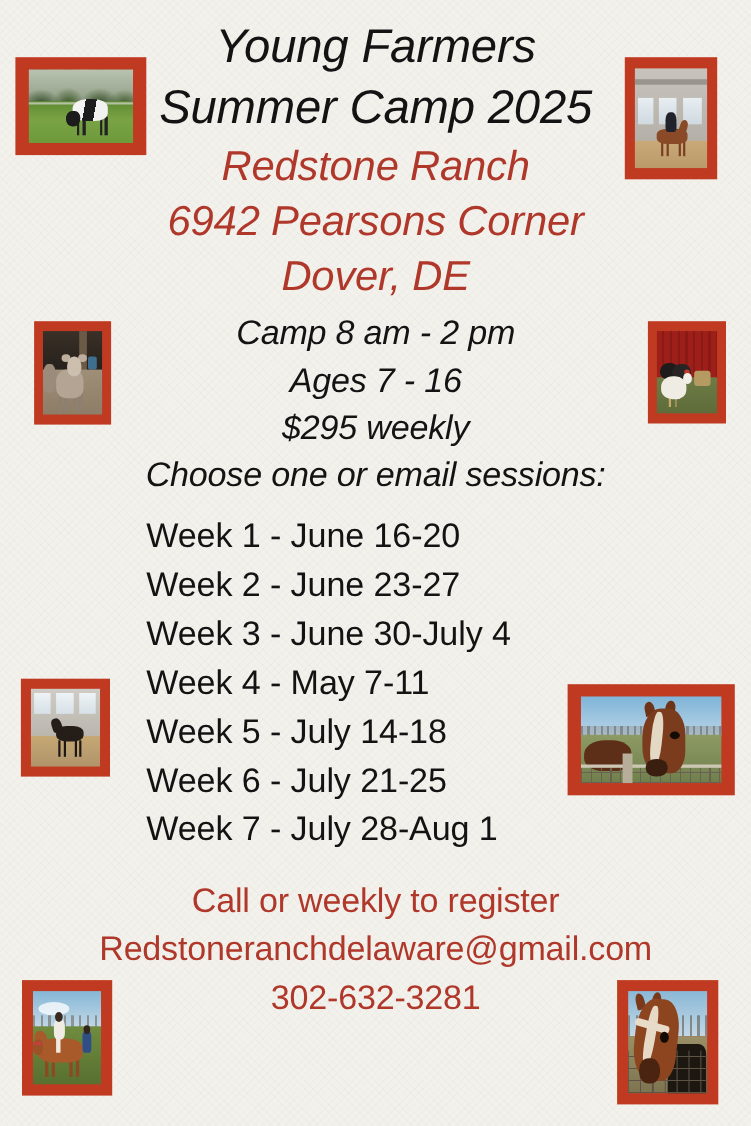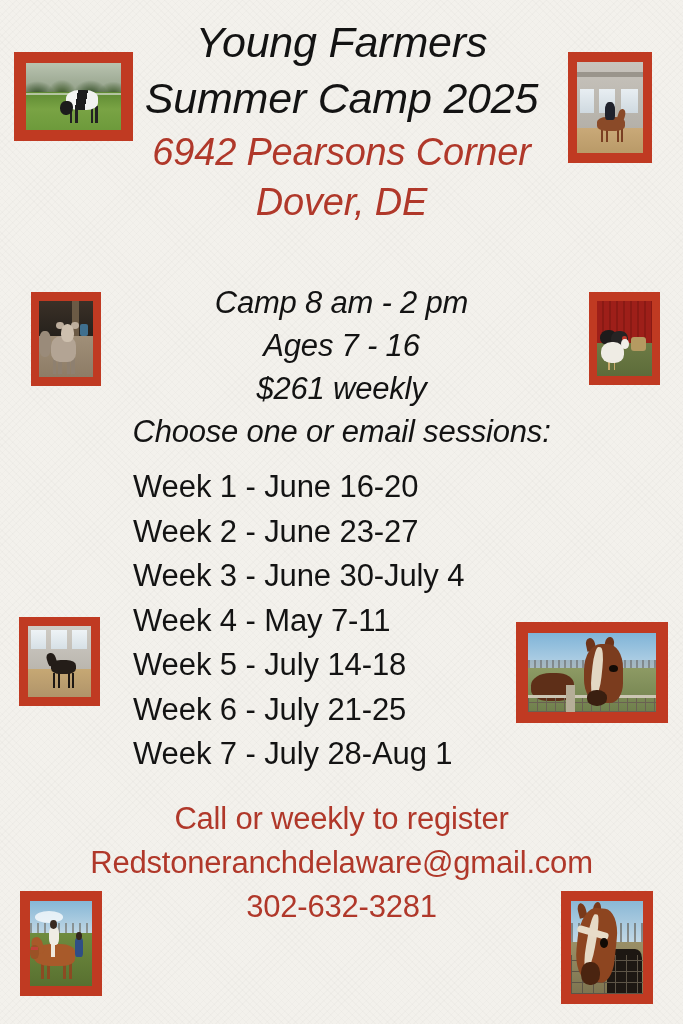--- a/index.html
+++ b/index.html
@@ -226,28 +226,29 @@
 <body>
 
 <div id="flyer">
 
   <div id="title-block" class="txt">
     <div>Young Farmers</div>
     <div>Summer Camp 2025</div>
   </div>
 
   <div id="venue-block" class="txt">
+    <div>Redstone Ranch</div>
     <div>6942 Pearsons Corner</div>
     <div>Dover, DE</div>
   </div>
 
   <div id="details-block" class="txt">
     <div>Camp 8 am - 2 pm</div>
     <div>Ages 7 - 16</div>
-    <div>$261 weekly</div>
+    <div>$295 weekly</div>
     <div>Choose one or email sessions:</div>
   </div>
 
   <div id="weeks-block">
     <div class="week-line">Week 1 -  June 16-20</div>
     <div class="week-line">Week 2 -  June 23-27</div>
     <div class="week-line">Week 3 -  June 30-July 4</div>
     <div class="week-line">Week 4 -  May 7-11</div>
     <div class="week-line">Week 5 -  July 14-18</div>
     <div class="week-line">Week 6 -  July 21-25</div>

